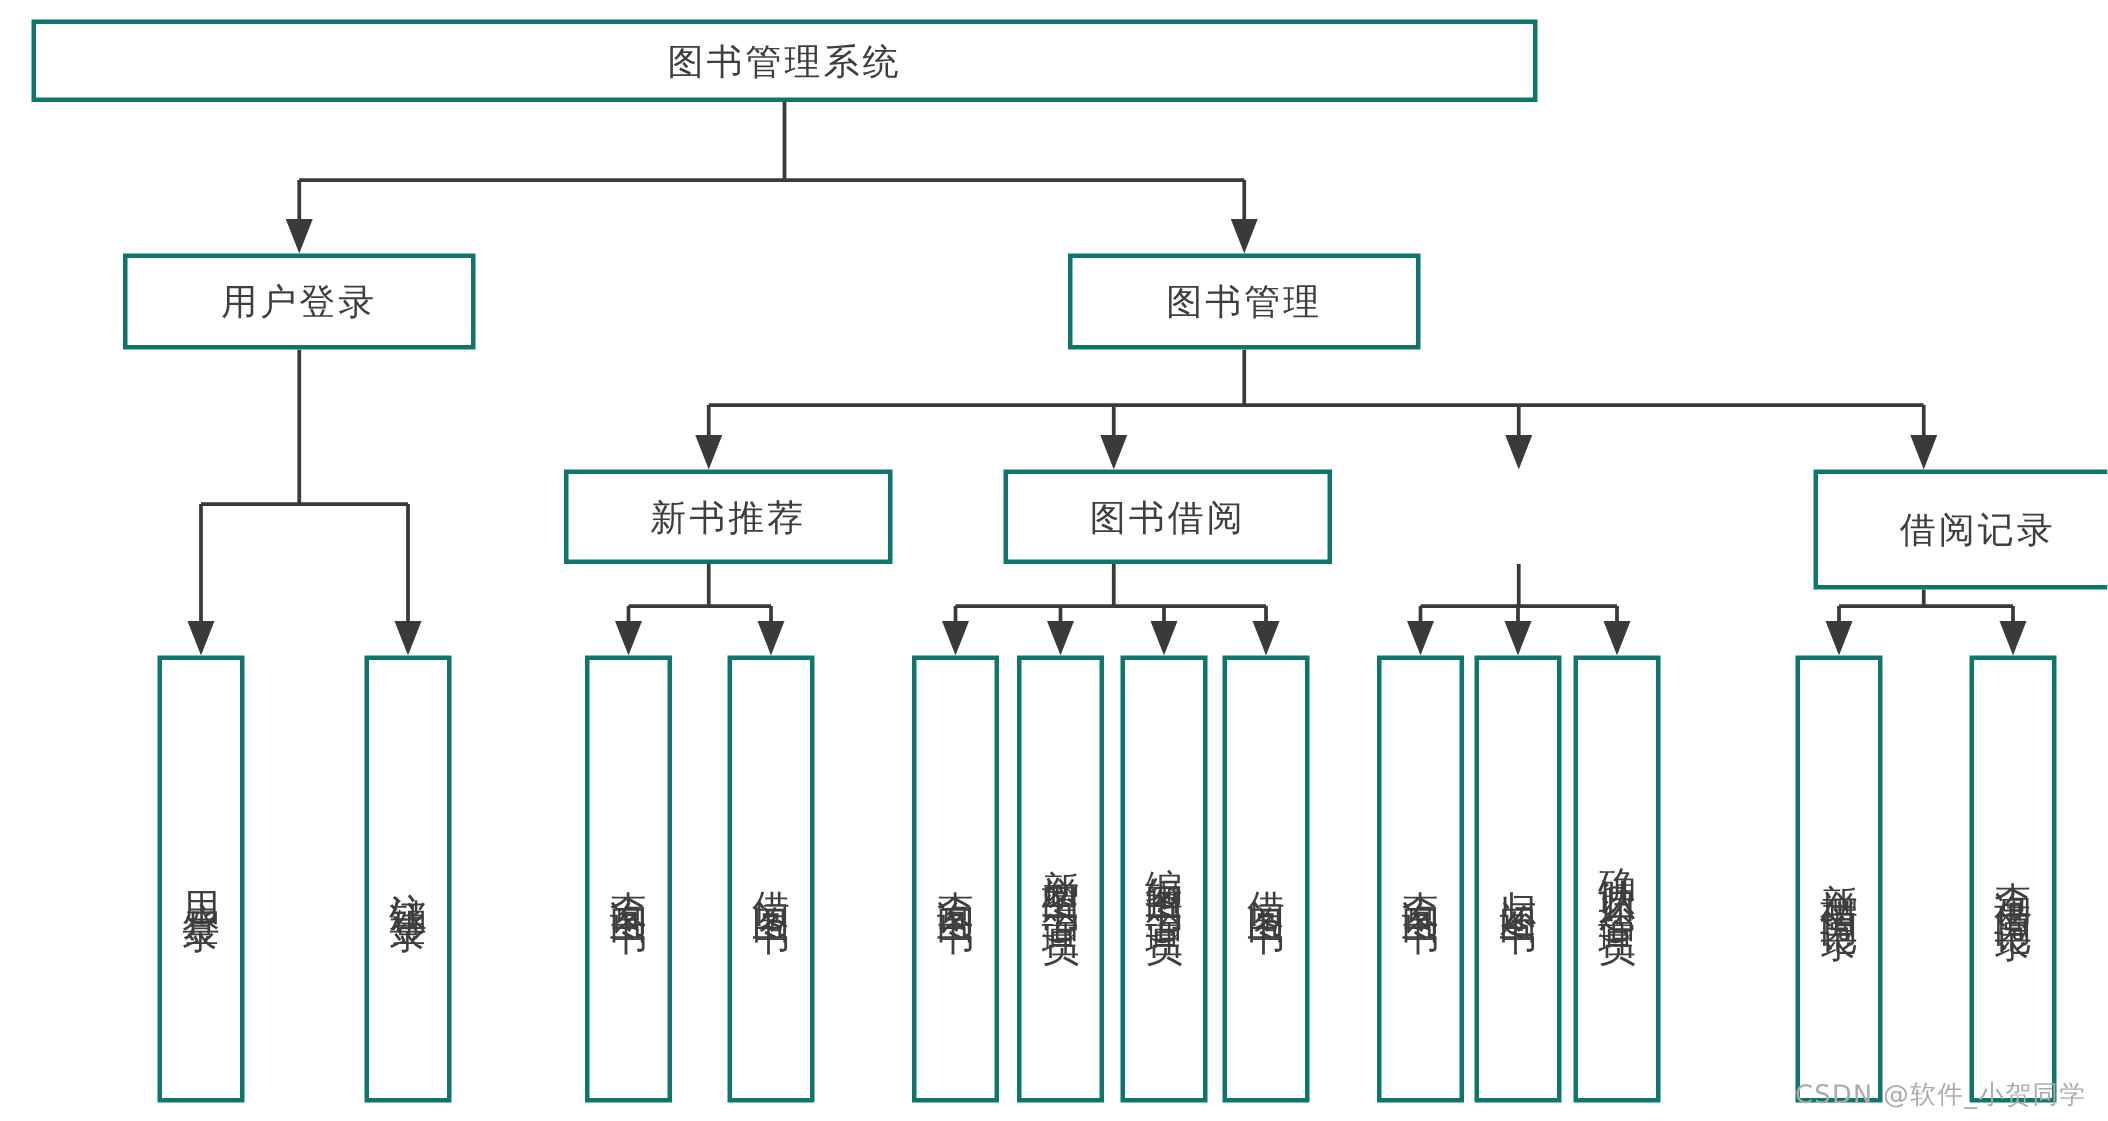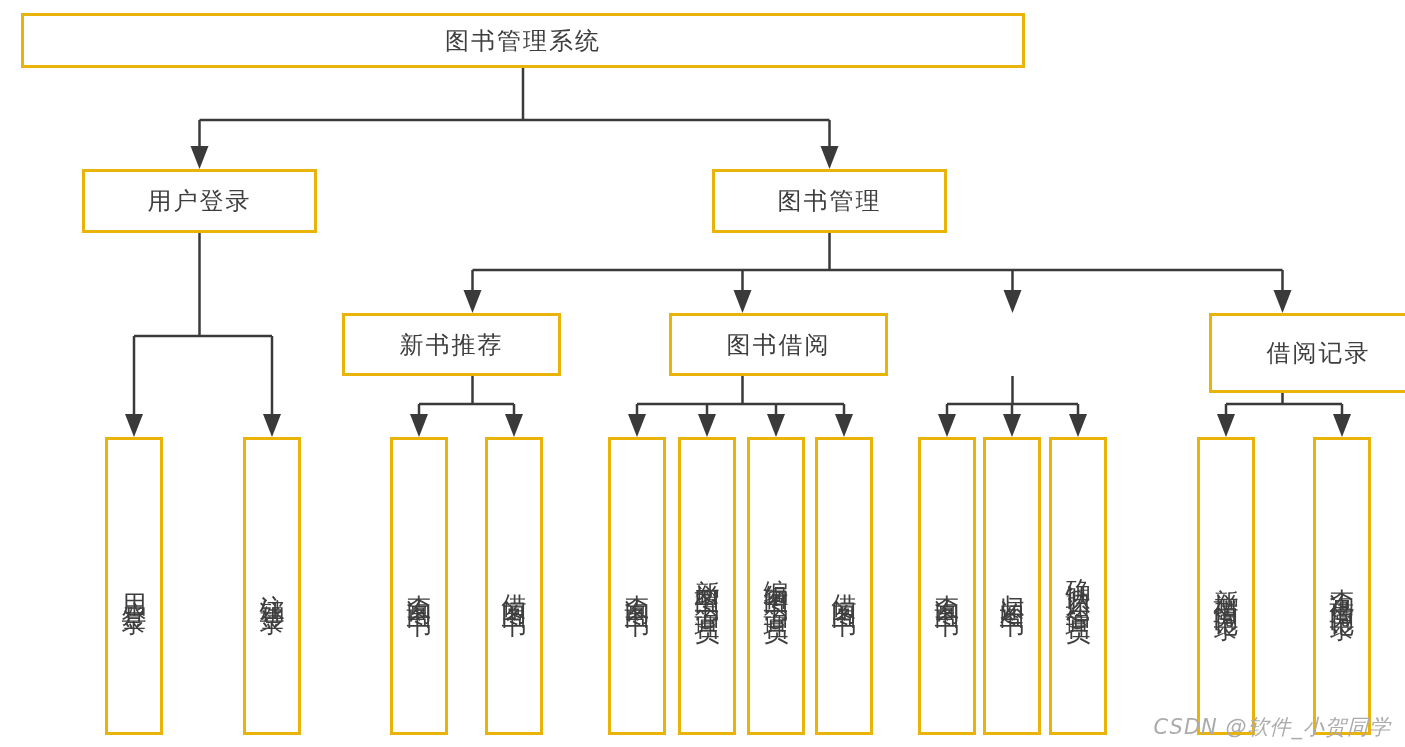--- a/index.html
+++ b/index.html
@@ -26,21 +26,21 @@
     stroke: #3a3a3a;
     stroke-width: 2.5;
   }
   svg.connectors polygon {
     fill: #3a3a3a;
   }
   .node {
     position: absolute;
     box-sizing: border-box;
     background: #ffffff;
-    border: 3px solid #eab308;
+    border: 3px solid #0f766e;
     display: flex;
     align-items: center;
     justify-content: center;
     color: #3e3e3e;
   }
   .hbox span {
     font-size: 24px;
     letter-spacing: 2px;
     white-space: nowrap;
     line-height: 1;
@@ -54,25 +54,24 @@
     text-orientation: mixed;
     font-size: 25px;
     letter-spacing: 6px;
     line-height: 1;
     white-space: nowrap;
   }
   .watermark {
     position: absolute;
     right: 14px;
     bottom: 6px;
-    font-size: 21px;
+    font-size: 17px;
     letter-spacing: 1px;
     color: #ababab;
     white-space: nowrap;
-    font-style: italic;
   }
 </style>
 </head>
 <body>
 
 <div class="canvas">
 
   <svg class="connectors" viewBox="0 0 1405 747" xmlns="http://www.w3.org/2000/svg">
 
     <line x1="523" y1="68" x2="523" y2="120"></line>
@@ -139,21 +138,21 @@
     <span>图书管理系统</span>
   </div>
 
   <div class="node hbox" style="left:82px;top:169px;width:235px;height:64px;">
     <span>用户登录</span>
   </div>
   <div class="node hbox" style="left:712px;top:169px;width:235px;height:64px;">
     <span>图书管理</span>
   </div>
 
-  <div class="node hbox" style="left:342px;top:313px;width:219px;height:63px;">
+  <div class="node hbox" style="left:376px;top:313px;width:219px;height:63px;">
     <span>新书推荐</span>
   </div>
   <div class="node hbox" style="left:633px;top:313px;width:219px;height:63px;margin-left:36px;">
     <span>图书借阅</span>
   </div>
   <div class="node hbox" style="left:1173px;top:313px;width:219px;height:80px;margin-left:36px;">
     <span>借阅记录</span>
   </div>
 
   <div class="node vbox" style="left:105px;top:437px;">

